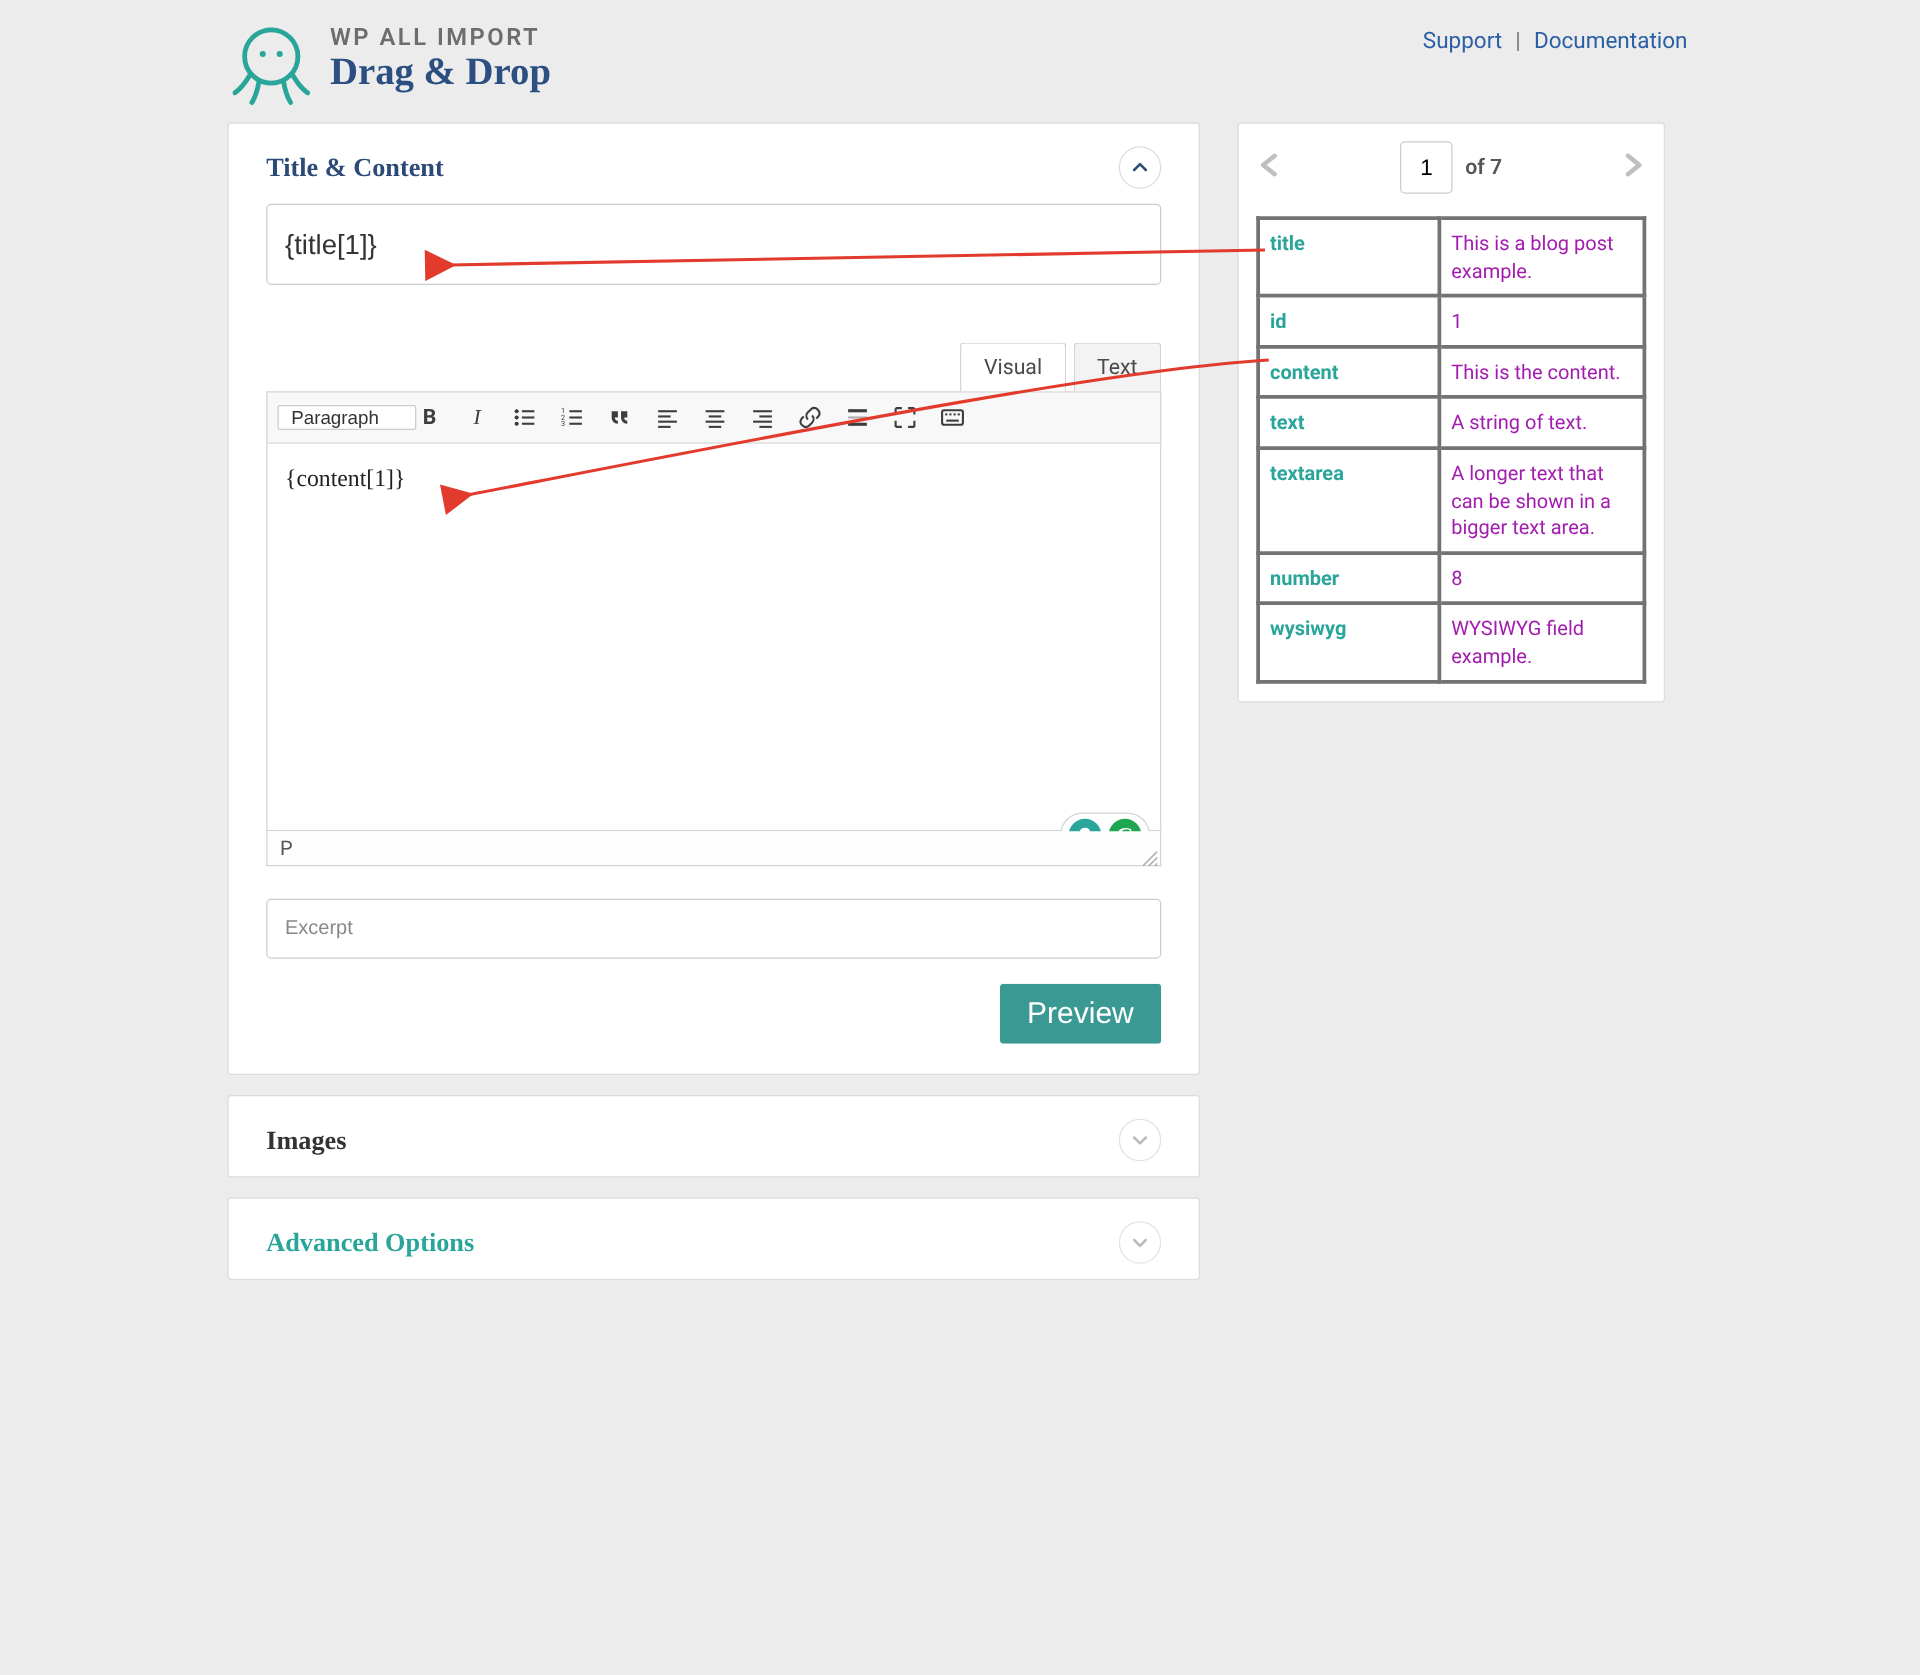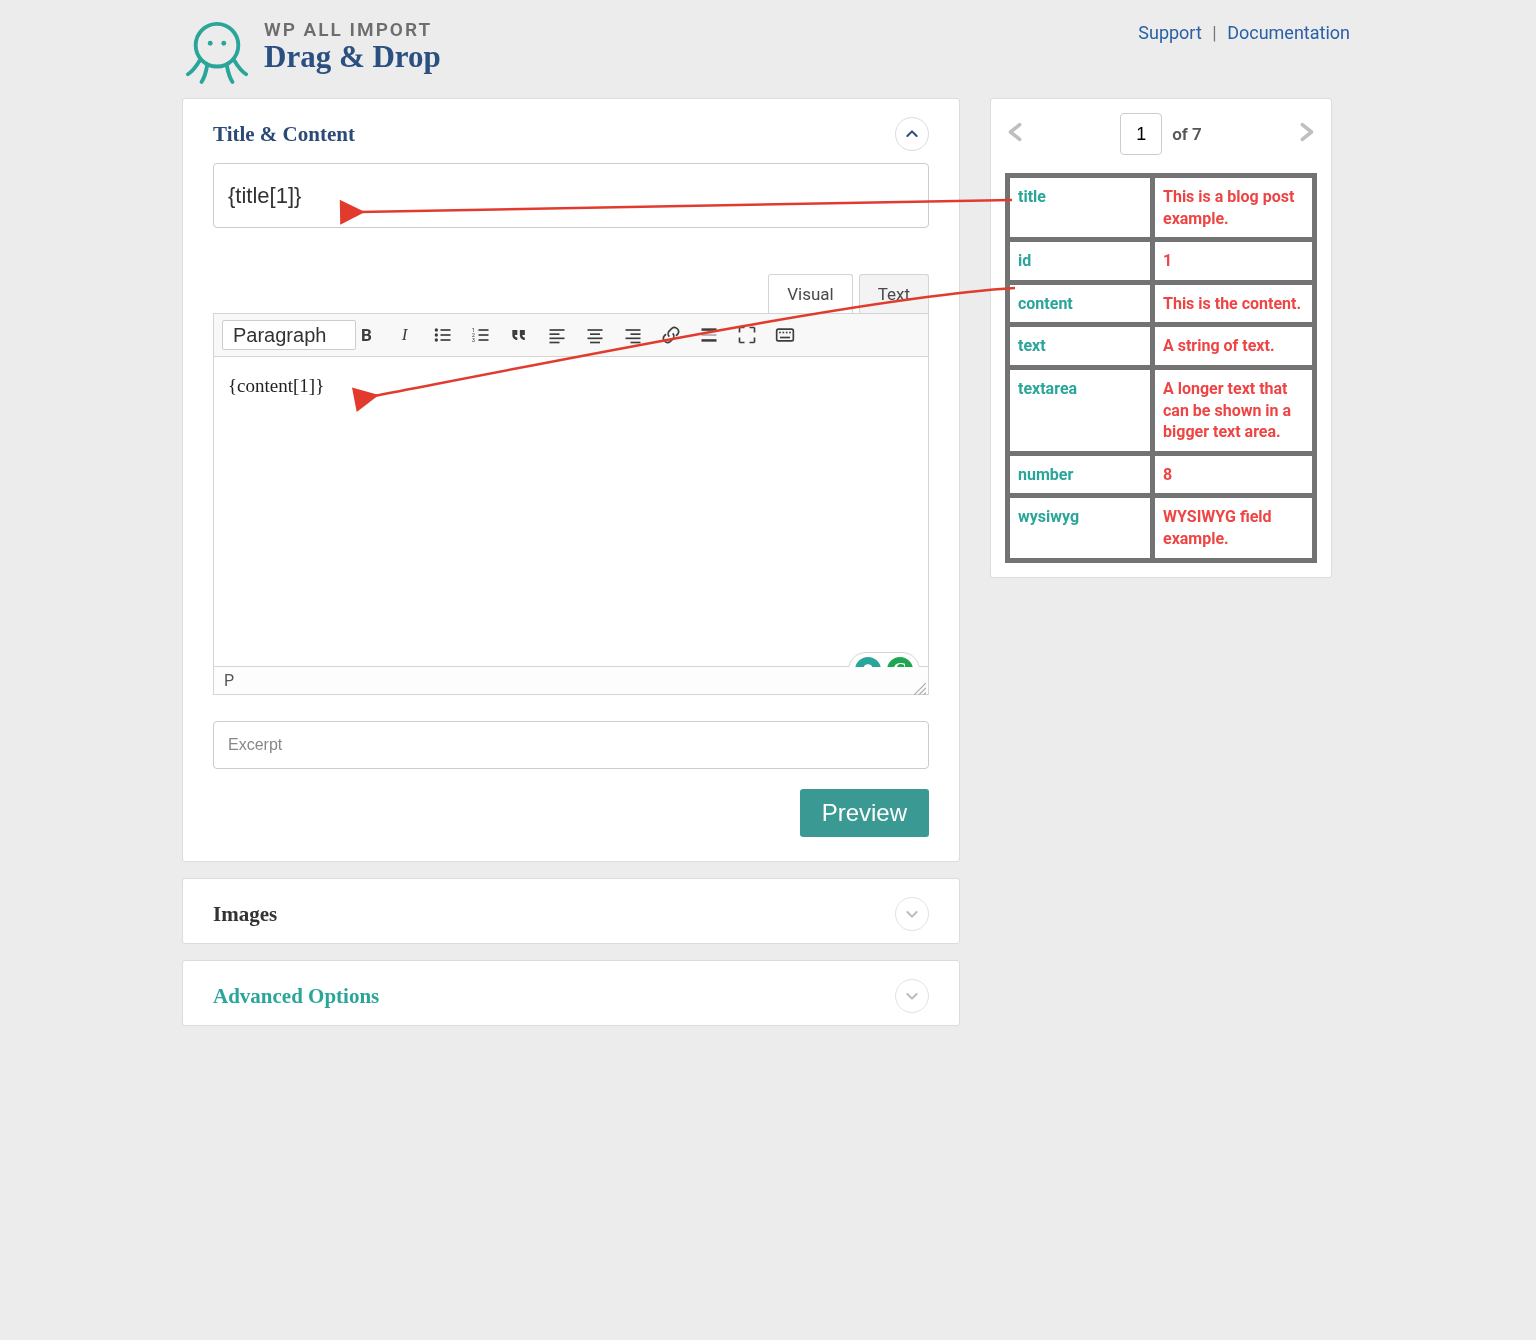--- a/index.html
+++ b/index.html
@@ -139,24 +139,24 @@
     .toolbar {
       border:1px solid #d4d4d4;
       background:#f8f8f8;
       display:flex;
       align-items:center;
       gap:10px;
       padding:6px 8px;
       font-size:17px;
     }
     .format-select {
-      height:30px;
+      height:20px;
       border:1px solid #ccc;
       background:#fff;
-      font-size:20px;
+      font-size:15px;
       color:#333;
       padding:0 28px 0 10px;
       appearance:none;
       border-radius:2px;
       position:relative;
     }
     .caret-icon { margin-left:-22px; color:#555; pointer-events:none; }
     .tbtn {
       width:28px; height:28px;
       display:inline-flex;align-items:center;justify-content:center;
@@ -239,27 +239,27 @@
     }
     .page-of { font-size:17px; color:#555; font-weight:600; }
 
     table.data {
       width:100%;
       border-collapse:collapse;
       margin-top:18px;
       font-size:16px;
     }
     table.data td {
-      border:5px solid #737373;
+      border:3px solid #737373;
       padding:8px 8px;
       vertical-align:top;
       line-height:1.35;
     }
     table.data td.key { width:145px; color:#2aa59a; font-weight:700; }
-    table.data td.val { color:#ef4444;font-weight:bold; }
+    table.data td.val { color:#a21caf; }
 
     
     .arrows {
       position:absolute; left:0; top:0; width:1172px; height:1340px;
       pointer-events:none;
     }
   </style>
 </head>
 <body>
 

